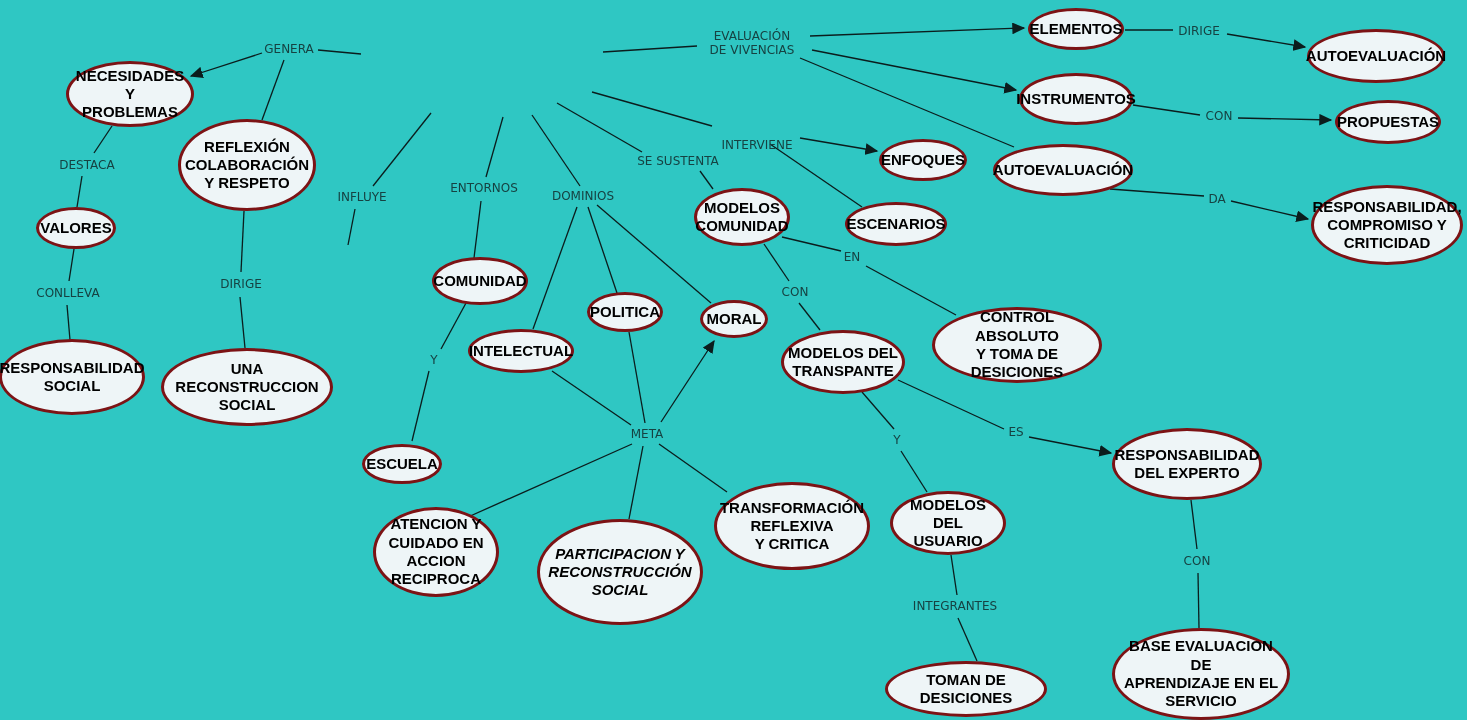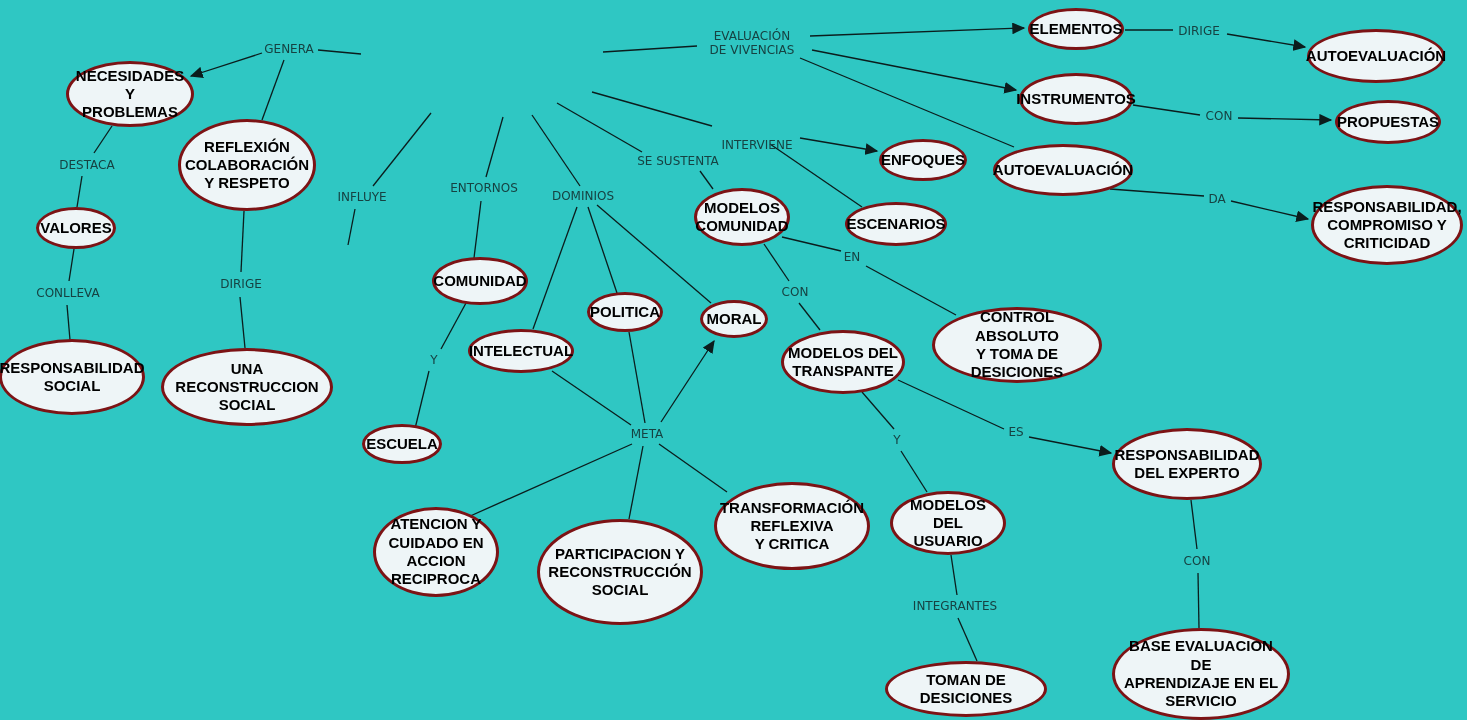--- a/index.html
+++ b/index.html
@@ -117,21 +117,21 @@
 Y RESPETO</span></div>
     <div class="node" style="left: 36px; top: 207px; width: 80px; height: 42px;"><span>VALORES</span></div>
     <div class="node" style="left: -1px; top: 339px; width: 146px; height: 76px;"><span>RESPONSABILIDAD
 SOCIAL</span></div>
     <div class="node" style="left: 161px; top: 348px; width: 172px; height: 78px;"><span>UNA RECONSTRUCCION
 SOCIAL</span></div>
     <div class="node" style="left: 432px; top: 257px; width: 96px; height: 48px;"><span>COMUNIDAD</span></div>
     <div class="node" style="left: 468px; top: 329px; width: 106px; height: 44px;"><span>INTELECTUAL</span></div>
     <div class="node" style="left: 587px; top: 292px; width: 76px; height: 40px; align-items: center;"><span>POLITICA</span></div>
     <div class="node" style="left: 700px; top: 300px; width: 68px; height: 38px; justify-content: center;"><span>MORAL</span></div>
-    <div class="node" style="left: 362px; top: 424px; width: 80px; height: 40px; text-align: center;"><span>ESCUELA</span></div>
+    <div class="node" style="left: 362px; top: 444px; width: 80px; height: 40px; text-align: center;"><span>ESCUELA</span></div>
     <div class="node" style="left: 694px; top: 188px; width: 96px; height: 58px;"><span>MODELOS
 COMUNIDAD</span></div>
     <div class="node" style="left: 879px; top: 139px; width: 88px; height: 42px;"><span>ENFOQUES</span></div>
     <div class="node" style="left: 845px; top: 202px; width: 102px; height: 44px;"><span>ESCENARIOS</span></div>
     <div class="node" style="left: 1028px; top: 8px; width: 96px; height: 42px;"><span>ELEMENTOS</span></div>
     <div class="node" style="left: 1307px; top: 29px; width: 138px; height: 54px;"><span>AUTOEVALUACIÓN</span></div>
     <div class="node" style="left: 1019px; top: 73px; width: 114px; height: 52px;"><span>INSTRUMENTOS</span></div>
     <div class="node" style="left: 1335px; top: 100px; width: 106px; height: 44px;"><span>PROPUESTAS</span></div>
     <div class="node" style="left: 993px; top: 144px; width: 140px; height: 52px;"><span>AUTOEVALUACIÓN</span></div>
     <div class="node" style="left: 1311px; top: 185px; width: 152px; height: 80px;"><span>RESPONSABILIDAD,
@@ -146,21 +146,21 @@
     <div class="node" style="left: 890px; top: 491px; width: 116px; height: 64px;"><span>MODELOS DEL
 USUARIO</span></div>
     <div class="node" style="left: 885px; top: 661px; width: 162px; height: 56px;"><span>TOMAN DE DESICIONES</span></div>
     <div class="node" style="left: 714px; top: 482px; width: 156px; height: 88px;"><span>TRANSFORMACIÓN
 REFLEXIVA
 Y CRITICA</span></div>
     <div class="node" style="left: 373px; top: 507px; width: 126px; height: 90px;"><span>ATENCION Y
 CUIDADO EN
 ACCION
 RECIPROCA</span></div>
-    <div class="node" style="left: 537px; top: 519px; width: 166px; height: 106px;"><span>PARTICIPACION Y
+    <div class="node" style="left: 537px; top: 519px; width: 166px; height: 106px; font-style: italic;"><span>PARTICIPACION Y
 RECONSTRUCCIÓN
 SOCIAL</span></div>
     <div class="node" style="left: 1112px; top: 628px; width: 178px; height: 92px;"><span>BASE EVALUACION DE
 APRENDIZAJE EN EL
 SERVICIO</span></div>
     <div class="edge-label" style="left: 289px; top: 49px;">GENERA</div>
     <div class="edge-label" style="left: 87px; top: 165px;">DESTACA</div>
     <div class="edge-label" style="left: 68px; top: 293px;">CONLLEVA</div>
     <div class="edge-label" style="left: 241px; top: 284px;">DIRIGE</div>
     <div class="edge-label" style="left: 362px; top: 197px;">INFLUYE</div>

